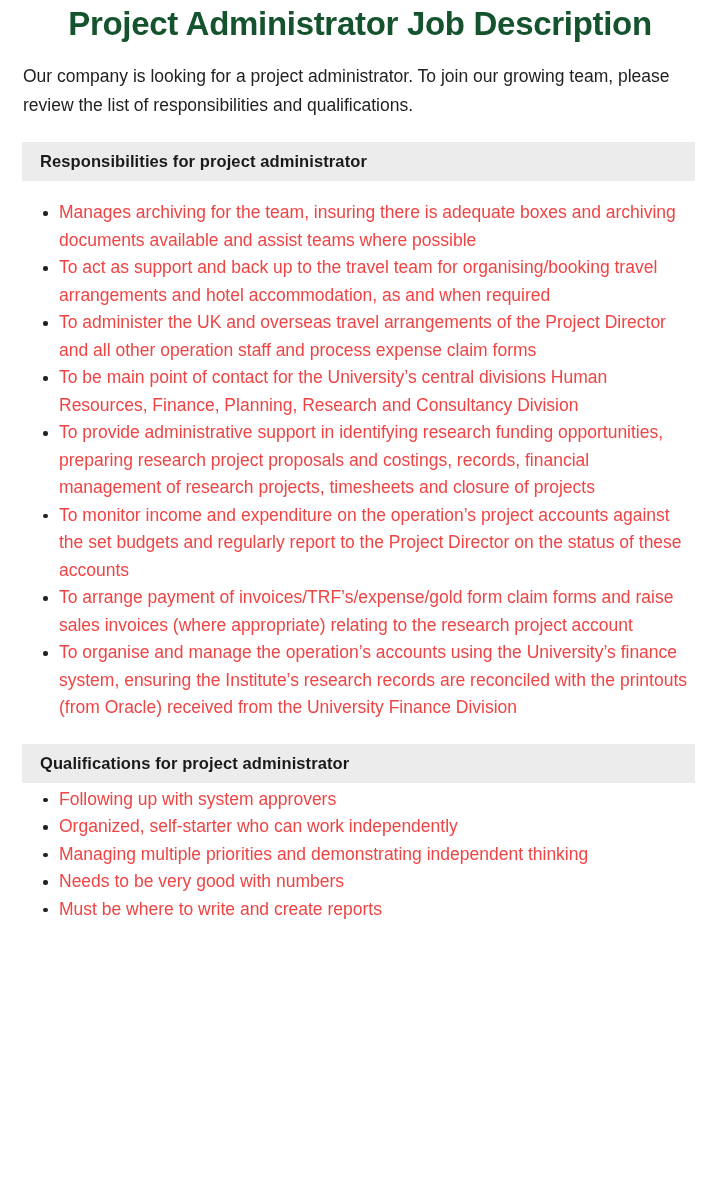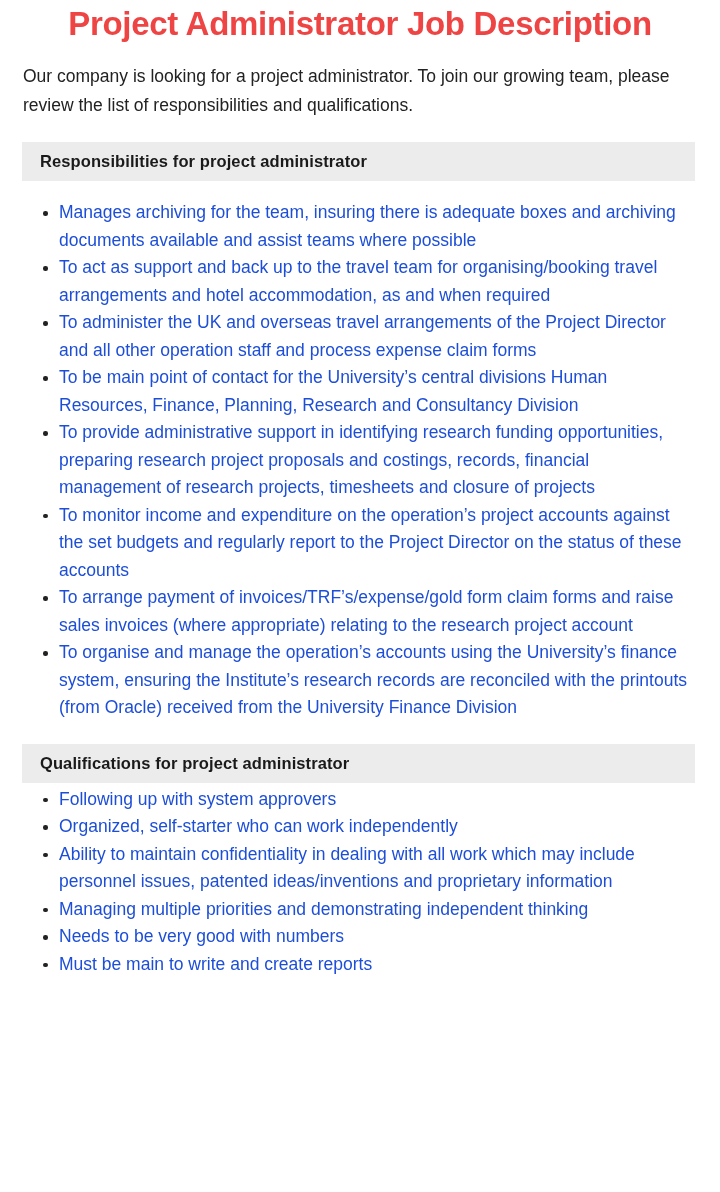--- a/index.html
+++ b/index.html
@@ -21,21 +21,21 @@
     padding: 0;
   }
   .doc-title {
     margin: 0;
     padding: 4px 22px 0 22px;
     text-align: center;
     font-size: 33px;
     line-height: 40px;
     font-weight: bold;
     letter-spacing: -0.3px;
-    color: #ef4444;
+    color: #14532d;
   }
   .intro {
     margin: 18px 0 0 0;
     padding: 0 22px 0 23px;
     font-size: 17.5px;
     line-height: 29px;
     color: #222222;
   }
   .section {
     margin-top: 22px;
@@ -65,21 +65,21 @@
     margin-top: 18px;
   }
   ul.bullets.tight {
     margin-top: 3px;
   }
   ul.bullets li {
     position: relative;
     padding: 0 25px 0 59px;
     font-size: 17.5px;
     line-height: 27.5px;
-    color: #1d4ed8;
+    color: #ef4444;
   }
   ul.bullets li::before {
     content: "";
     position: absolute;
     left: 43px;
     top: 12px;
     width: 4.5px;
     height: 4.5px;
     border-radius: 50%;
     background: #222222;
@@ -110,20 +110,19 @@
     </ul>
   </div>
 
   <div class="section">
     <div class="section-header">
       <span class="section-header-text">Qualifications for project administrator</span>
     </div>
     <ul class="bullets tight">
       <li>Following up with system approvers</li>
       <li>Organized, self-starter who can work independently</li>
-      <li>Ability to maintain confidentiality in dealing with all work which may include personnel issues, patented ideas/inventions and proprietary information</li>
       <li>Managing multiple priorities and demonstrating independent thinking</li>
       <li>Needs to be very good with numbers</li>
-      <li>Must be main to write and create reports</li>
+      <li>Must be where to write and create reports</li>
     </ul>
   </div>
 
 </div>
 
 </body></html>

